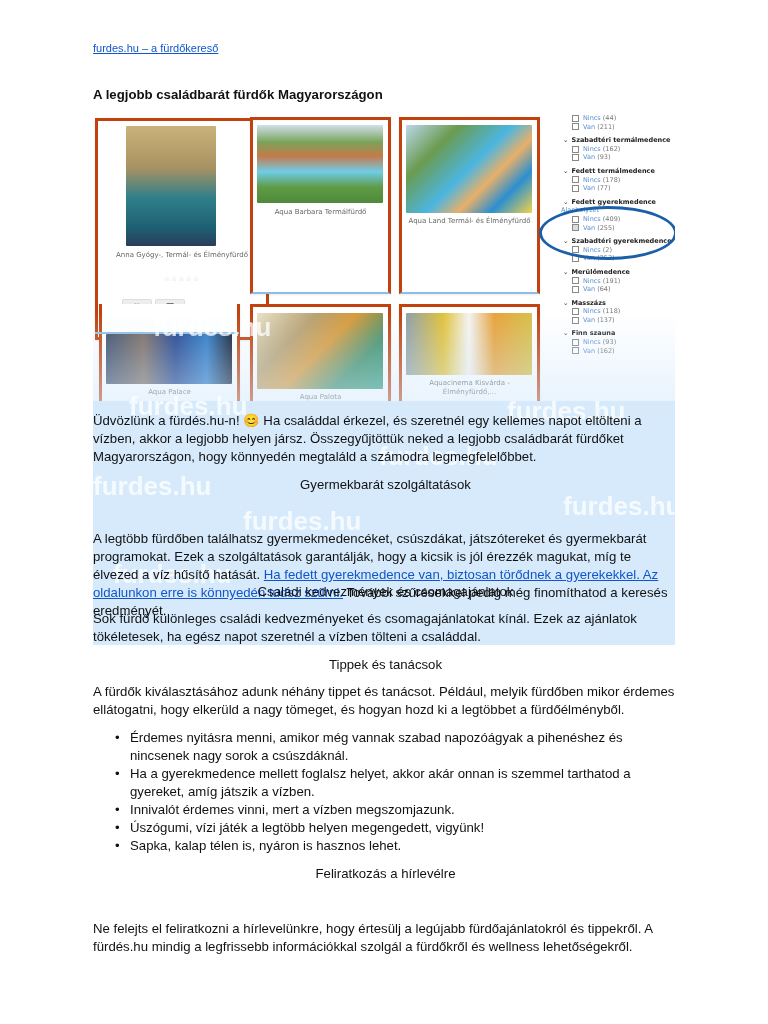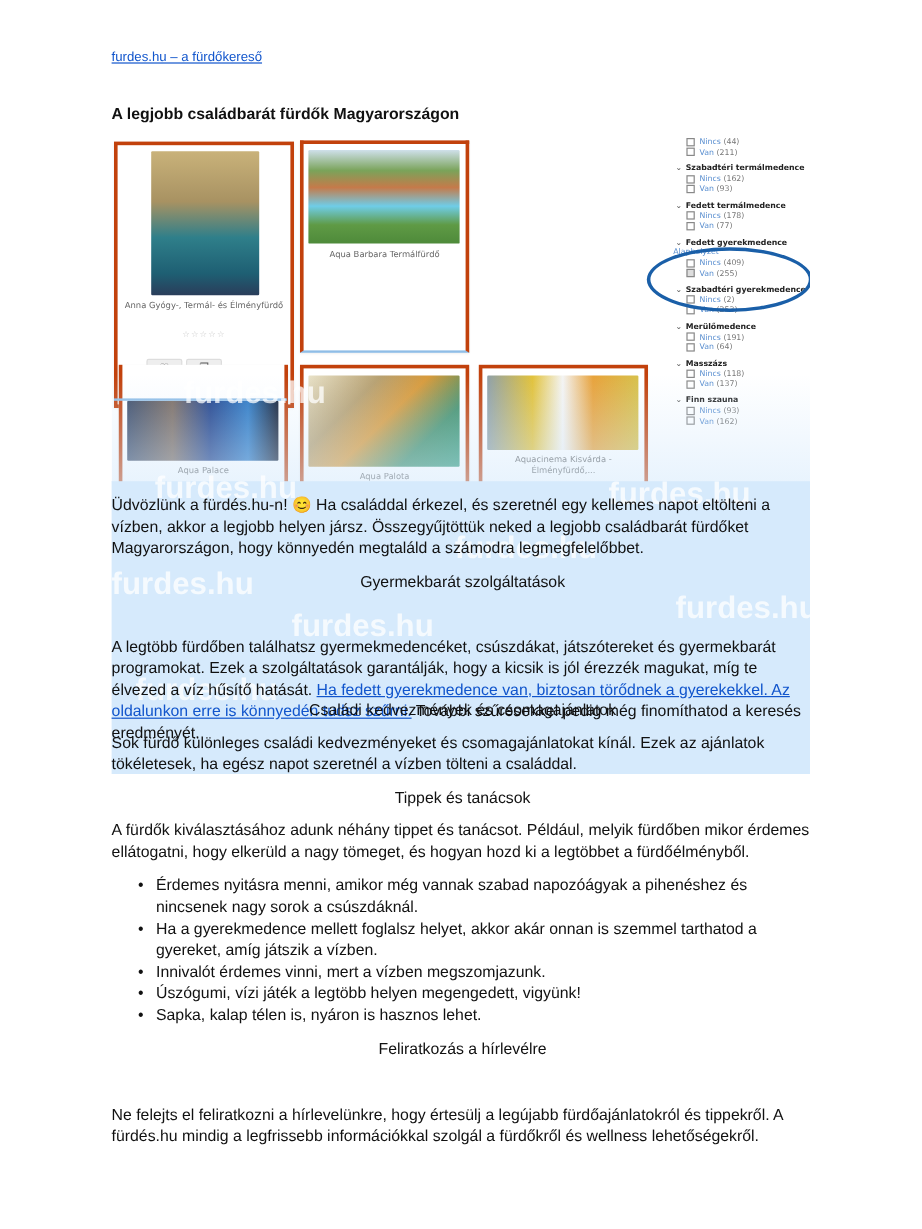--- a/index.html
+++ b/index.html
@@ -43,33 +43,37 @@
   ul.tips li .bullet { position:absolute; left:22px; top:0; }
 </style>
 </head>
 <body>
 
 <a class="top-link" href="#">furdes.hu – a fürdőkereső</a>
 <div class="title">A legjobb családbarát fürdők Magyarországon</div>
 
 <div class="shot">
 
-  <div class="card" style="left:2px;top:6px;width:144px;height:216px;">
+  <div class="card" style="left:2px;top:6px;width:144px;height:216px;padding-left:24px;">
     <div class="pic" style="left:28px;top:5px;width:90px;height:120px;background:linear-gradient(to bottom,#c9b27a 0%,#a89262 35%,#2f7f8a 60%,#1e5f73 85%,#2a3d5a 100%);"></div>
     <div class="name" style="top:130px;">Anna Gyógy-, Termál- és Élményfürdő</div>
     <div class="stars" style="top:154px;">☆☆☆☆☆</div>
     <div class="act-btn" style="left:24px;top:178px;"><span>♡</span></div>
     <div class="act-btn" style="left:57px;top:178px;"><span>❐</span></div>
   </div>
 
   <div class="card bar" style="left:157px;top:5px;width:135px;height:172px;">
     <div class="pic" style="left:4px;top:5px;width:126px;height:78px;background:linear-gradient(to bottom,#cfe0ea 0%,#7aa35a 22%,#c57a4a 40%,#6fcde8 60%,#5f9a45 80%,#4e8a3a 100%);"></div>
     <div class="name" style="top:88px;">Aqua Barbara Termálfürdő</div>
   </div>
 
+  <div class="card bar" style="left:306px;top:5px;width:135px;height:172px;">
+    <div class="pic" style="left:4px;top:5px;width:126px;height:88px;background:linear-gradient(135deg,#bcd7ea 0%,#6a9b50 25%,#4bb6e0 50%,#e7b06a 65%,#2c8fd0 80%,#f2d24a 100%);"></div>
+    <div class="name" style="top:97px;">Aqua Land Termál- és Élményfürdő</div>
+  </div>
 
   <div class="card" style="left:6px;top:192px;width:135px;height:100px;border-top:none;">
     <div class="pic" style="left:4px;top:30px;width:126px;height:50px;background:linear-gradient(to right,#3a4a68 0%,#7a6a60 30%,#1d3f8a 55%,#2a78c4 80%,#101a30 100%);"></div>
     <div class="name" style="top:84px;">Aqua Palace</div>
   </div>
 
   <div style="position:absolute;left:2px;top:220px;width:144px;height:2px;background:#8fbde6;"></div>
 
   <div class="card" style="left:157px;top:192px;width:135px;height:100px;">
     <div class="pic" style="left:4px;top:6px;width:126px;height:76px;background:linear-gradient(135deg,#e9e2c8 0%,#b7a070 30%,#d89a3a 50%,#3f8f6a 75%,#2f9a7a 100%);"></div>

